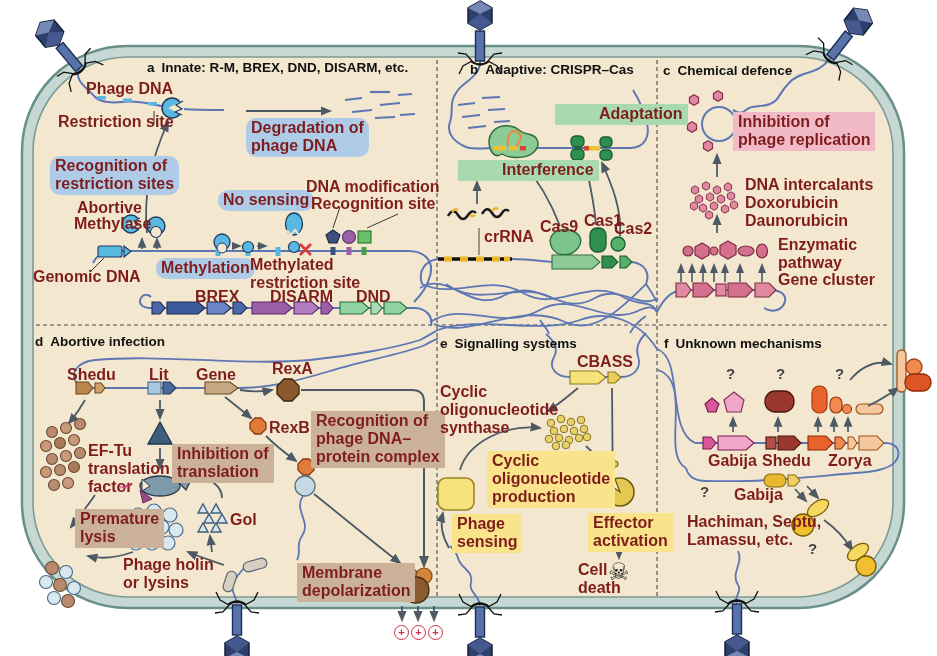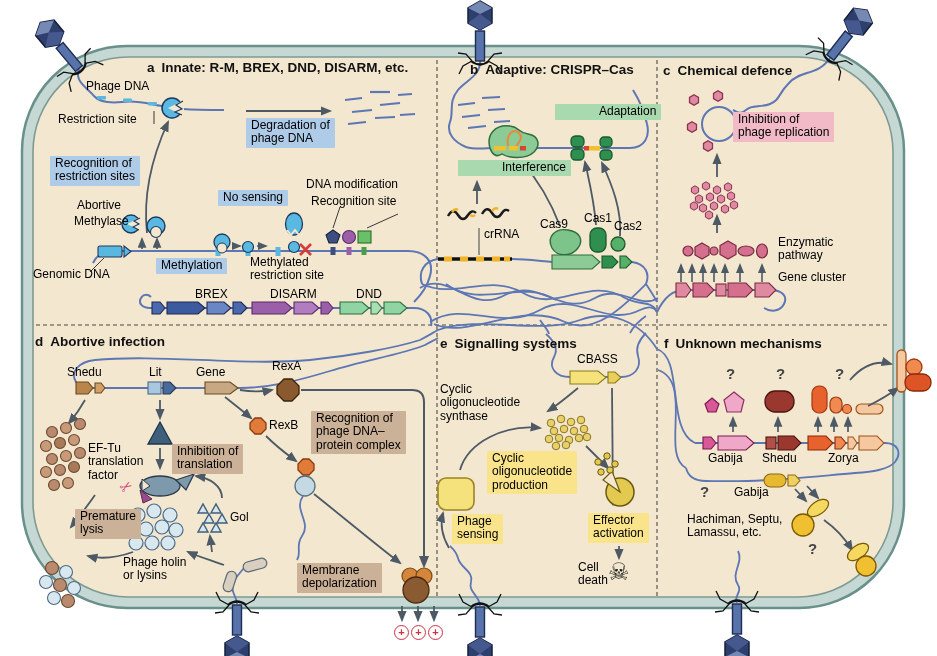--- a/index.html
+++ b/index.html
@@ -1,22 +1,22 @@
 <!DOCTYPE html>
 <html><head>
 <meta charset="utf-8">
 <style>
   html,body{margin:0;padding:0;background:#fff;}
   .stage{position:relative;width:937px;height:656px;background:#fff;overflow:hidden;
          font-family:"Liberation Sans",sans-serif;}
   .stage svg{position:absolute;left:0;top:0;}
-  .lbl{position:absolute;font-size:12px;line-height:1.12;color:#000000;
-       white-space:pre-line;z-index:5;}
+  .lbl{position:absolute;font-size:16px;line-height:1.12;color:#7f1d1d;
+       white-space:pre-line;z-index:5;font-weight:bold;}
   .hl{padding:1px 5px 2px 5px;border-radius:1px;}
-  .hl-blue{background:#aecbe8;}
+  .hl-blue{background:#aecbe8;border-radius:10px;}
   .hl-green{background:#a9d9ae;padding-left:44px;}
   .hl-pink{background:#f2b9c7;}
   .hl-brown{background:#cbb197;}
   .hl-yellow{background:#f9e48b;}
   .ptitle{position:absolute;display:flex;gap:7px;font-size:13.5px;font-weight:bold;
           color:#111;z-index:5;white-space:nowrap;}
   .q{font-size:15px;font-weight:bold;color:#444;}
   .plus{position:absolute;width:13px;height:13px;border:1.6px solid #cc3344;border-radius:50%;
         color:#cc3344;font-size:11px;font-weight:bold;line-height:12px;text-align:center;
         background:#fff;z-index:6;}
@@ -556,20 +556,23 @@
 
 <div class="lbl hl hl-green" style="left:555px;top:104px">Adaptation</div>
 <div class="lbl hl hl-green" style="left:458px;top:160px">Interference</div>
 <div class="lbl" style="left:484px;top:228px">crRNA</div>
 <div class="lbl" style="left:540px;top:218px">Cas9</div>
 <div class="lbl" style="left:584px;top:212px">Cas1</div>
 <div class="lbl" style="left:614px;top:220px">Cas2</div>
 
 <div class="lbl hl hl-pink" style="left:733px;top:112px">Inhibition of
 phage replication</div>
+<div class="lbl" style="left:745px;top:176px">DNA intercalants
+Doxorubicin
+Daunorubicin</div>
 <div class="lbl" style="left:778px;top:236px">Enzymatic
 pathway</div>
 <div class="lbl" style="left:778px;top:271px">Gene cluster</div>
 
 <div class="lbl" style="left:67px;top:366px">Shedu</div>
 <div class="lbl" style="left:149px;top:366px">Lit</div>
 <div class="lbl" style="left:196px;top:366px">Gene</div>
 <div class="lbl" style="left:272px;top:360px">RexA</div>
 <div class="lbl" style="left:269px;top:419px">RexB</div>
 <div class="lbl hl hl-brown" style="left:311px;top:411px">Recognition of

